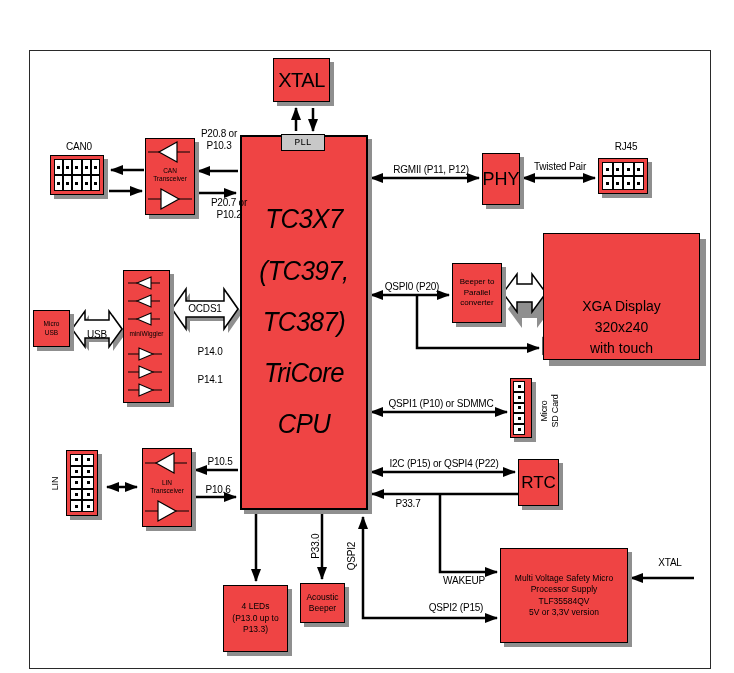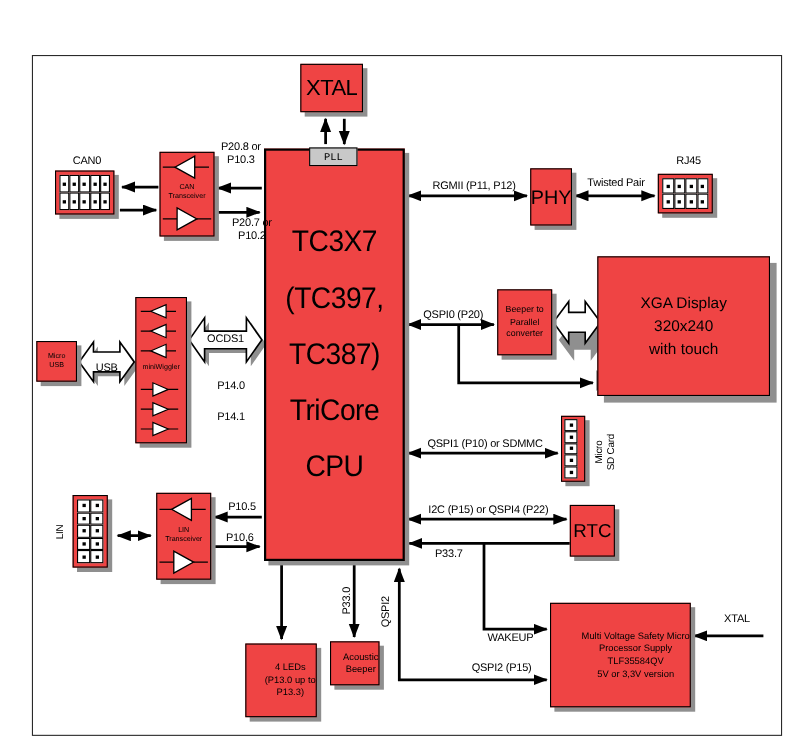--- a/index.html
+++ b/index.html
@@ -2,32 +2,32 @@
 <html><head>
 <meta charset="utf-8">
 <style>
   html,body{margin:0;padding:0;background:#fff;}
   body{width:734px;height:673px;font-family:"Liberation Sans",sans-serif;color:#000;}
   .canvas{position:relative;width:734px;height:673px;overflow:hidden;background:#fff;}
   .frame{position:absolute;left:29px;top:50px;width:680px;height:617px;border:1.5px solid #2a2a2a;}
   .wires{position:absolute;left:0;top:0;width:734px;height:673px;pointer-events:none;}
   .box{position:absolute;background:#ef4444;border:1.5px solid #000;box-shadow:4px 4px 0 #8f8f8f;
        display:flex;align-items:center;justify-content:center;text-align:center;white-space:pre-line;box-sizing:border-box;}
-  .heavy{border-width:2px;}
+  .heavy{border-width:2px;font-style:italic;}
   .flat{box-shadow:none;font-family:Liberation Mono, monospace;}
-  .bigshadow{box-shadow:6px 6px 0 #8f8f8f;}
+  .bigshadow{box-shadow:6px 6px 0 #8f8f8f;align-items:flex-end;}
   .label{position:absolute;font-size:10px;letter-spacing:-0.2px;text-align:center;
          white-space:pre-line;line-height:1.22;}
   .vlabel{transform:rotate(-90deg);}
   .cpu-text{font-size:27px;line-height:1.9;letter-spacing:-0.5px;transform:scaleX(0.95);}
   .xtal-text{font-size:20px;letter-spacing:-0.5px;}
   .phy-text{font-size:18px;}
   .rtc-text{font-size:17px;}
   .disp-text{font-size:14px;line-height:1.5;}
-  .sm{font-size:8.5px;line-height:1.35;justify-content:flex-end;}
+  .sm{font-size:8.5px;line-height:1.35;}
   .xs{font-size:8px;line-height:1.3;}
   .tiny{font-size:6.5px;line-height:1.25;}
   .pll{background:#c8c8c8;font-size:9.5px;}
   .pingrid{position:absolute;inset:3px;display:grid;gap:0;}
   .pin{border:1px solid #000;background:#fff;display:flex;align-items:center;justify-content:center;box-sizing:border-box;}
   .pin i{width:3px;height:3px;background:#000;display:block;}
   .ampsvg{position:absolute;left:0;top:0;}
   .amp-label{position:absolute;left:0;right:0;text-align:center;white-space:pre-line;}
 </style>
 </head>

